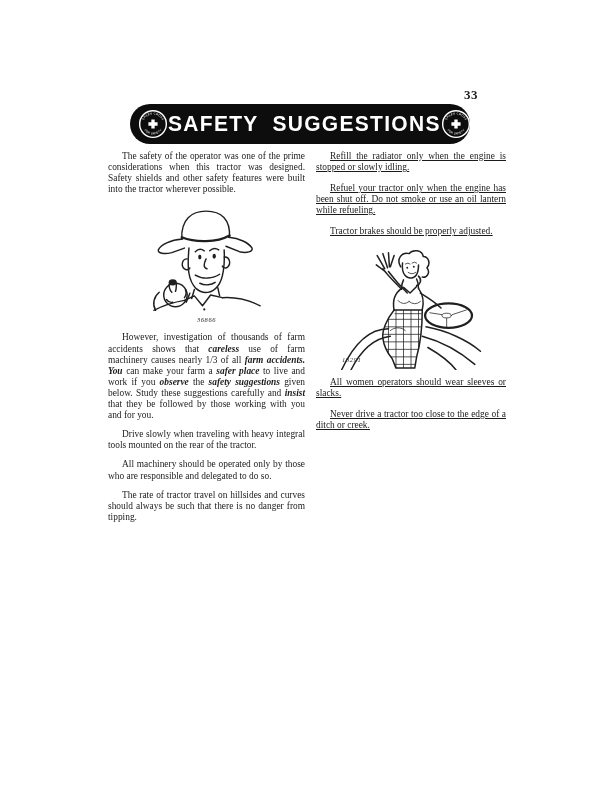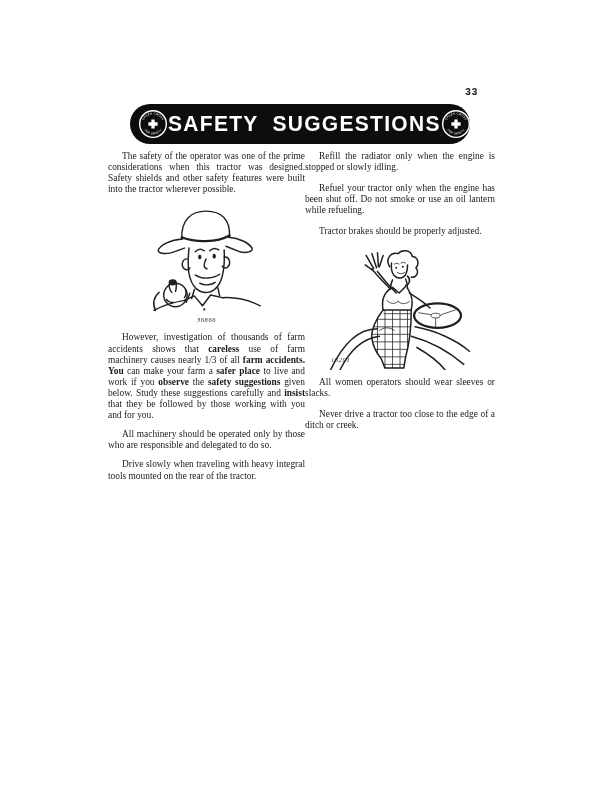--- a/index.html
+++ b/index.html
@@ -3,45 +3,45 @@
 <meta charset="utf-8">
 <style>
   html,body { margin:0; padding:0; background:#ffffff; }
   .page {
     position:relative; width:612px; height:792px; background:#ffffff;
     font-family:"Liberation Serif", serif; color:#1b1b1b; overflow:hidden;
     margin:0 auto;
   }
   .page-number {
     position:absolute; top:87px; left:452px; width:26px; text-align:right;
-    font-family:Liberation Mono, monospace; font-weight:bold; font-size:10px;
+    font-family:Liberation Serif, serif; font-weight:bold; font-size:13px;
     letter-spacing:0.5px;
   }
   .banner {
     position:absolute; top:104px; left:130px; width:340px; height:40px;
     background:#0d0d0d; border-radius:20px;
     display:flex; align-items:center; box-sizing:border-box; padding:0 8px;
   }
   .banner-title {
     flex:1; text-align:center; color:#ffffff;
     font-family:"Liberation Sans", sans-serif; font-weight:bold;
     font-size:21px; letter-spacing:1.3px; word-spacing:7px; white-space:nowrap;
     transform:scaleY(1.05);
   }
   .emblem { width:30px; height:30px; flex:0 0 auto; }
   .columns {
     position:absolute; top:151px; left:108px; width:398px;
-    display:flex; 
+    display:flex; gap:11px;
   }
   .col { text-align:justify; font-size:9.4px; line-height:11.1px; }
   .col-left  { width:197px; }
-  .col-right { width:190px; }
+  .col-right { width:190px;text-decoration:underline; }
   .col p { margin:0 0 8px 0; text-indent:14px; }
   .col-right p { margin-bottom:10px; }
-  .col b { font-weight:bold; }
+  .col b { font-weight:bold;font-style:italic; }
   figure { margin:0 0 7px 0; text-align:center; position:relative; }
   figure svg { display:block; margin:0 auto; }
   figcaption {
     font-size:6.5px; font-style:italic; letter-spacing:0.6px; color:#2a2a2a;
     margin-top:1px;
   }
   .caption-overlay {
     position:absolute; left:26px; bottom:4px; margin:0;
   }
   .ink { stroke:#1f1f1f; fill:none; stroke-width:1.6; stroke-linecap:round; stroke-linejoin:round; }
@@ -129,22 +129,23 @@
             <path class="ink" d="M30,107 q3,4 7,3"></path>
             <path class="ink" d="M51,96 q2,5 -1,9"></path>
             <path class="ink" d="M52,110 L56,100"></path>
           </g>
         </svg>
         <figcaption>36866</figcaption>
       </figure>
 
       <p><span>However, investigation of thousands of farm accidents shows that </span><b>careless</b><span> use of farm machinery causes nearly 1/3 of all </span><b>farm accidents. You</b><span> can make your farm a </span><b>safer place</b><span> to live and work if you </span><b>observe</b><span> the </span><b>safety suggestions</b><span> given below. Study these suggestions carefully and </span><b>insist</b><span> that they be followed by those working with you and for you.</span></p>
 
+      <p>Drive slowly when traveling with heavy integral tools mounted on the rear of the tractor.</p>
       <p>All machinery should be operated only by those who are responsible and delegated to do so.</p>
-      <p>Drive slowly when traveling with heavy integral tools mounted on the rear of the tractor.</p>
+      <p>The rate of tractor travel on hillsides and curves should always be such that there is no danger from tipping.</p>
     </div>
 
     <div class="col col-right">
       <p>Refill the radiator only when the engine is stopped or slowly idling.</p>
       <p>Refuel your tractor only when the engine has been shut off. Do not smoke or use an oil lantern while refueling.</p>
       <p>Tractor brakes should be properly adjusted.</p>
 
       <figure>
         <svg width="168" height="122" viewBox="0 0 160 130" aria-hidden="true">
           <g>

